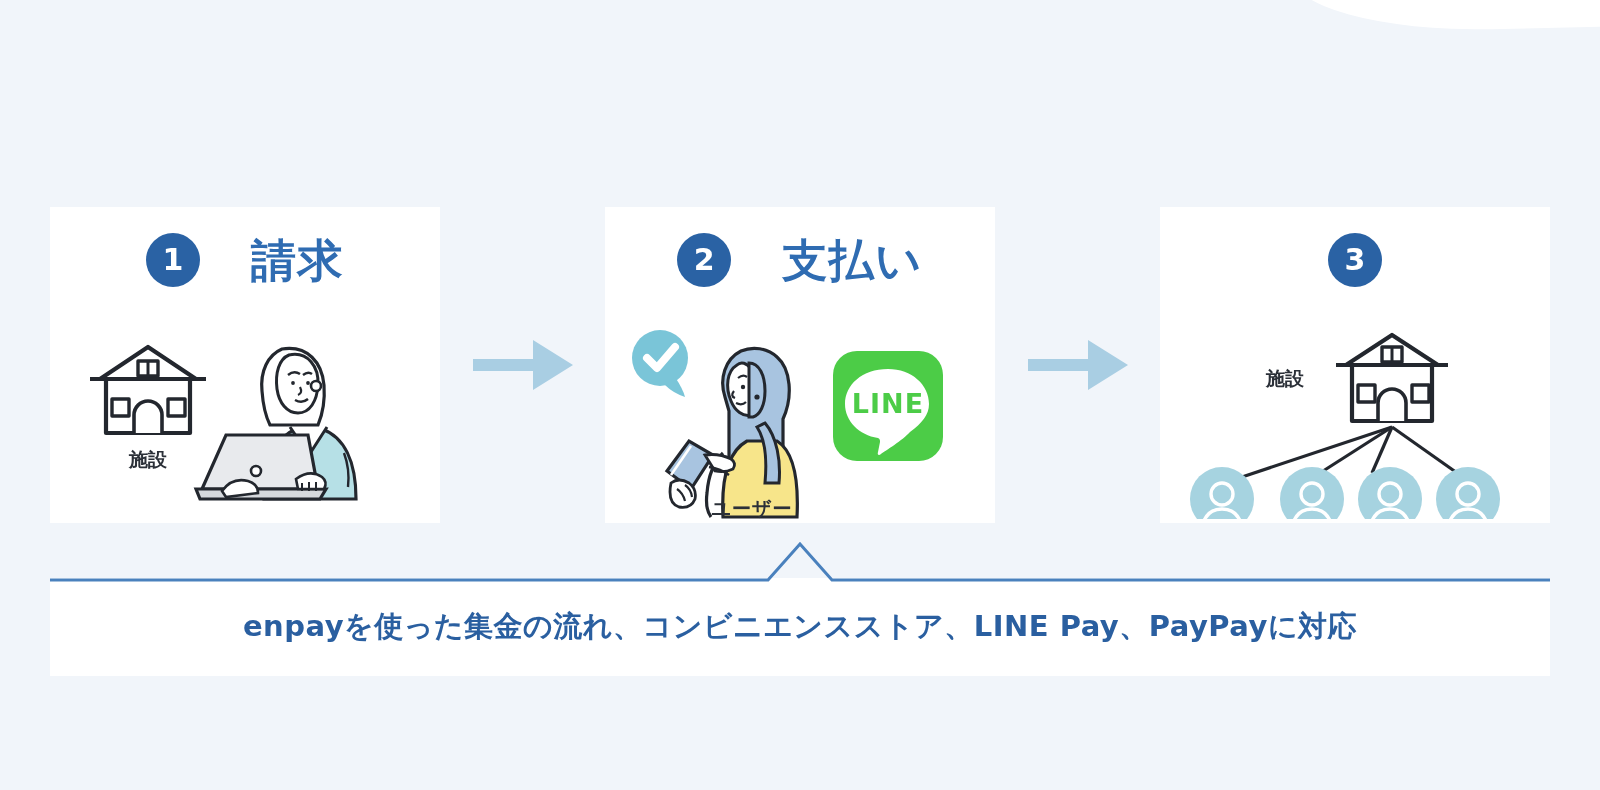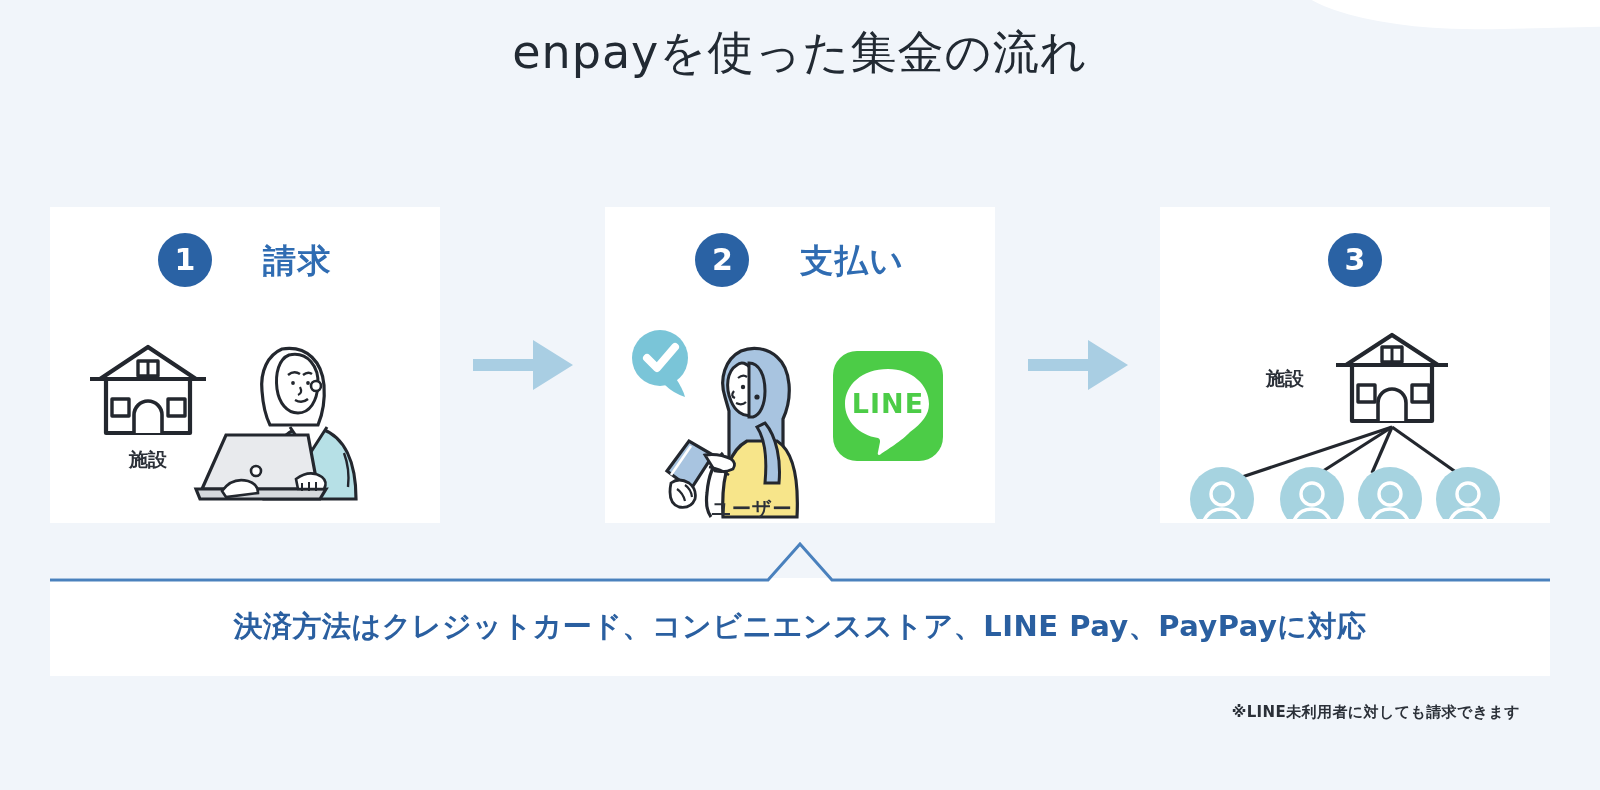--- a/index.html
+++ b/index.html
@@ -62,21 +62,21 @@
     display: flex; align-items: center; justify-content: center; gap: 16px;
   }
   .step-badge {
     width: 54px; height: 54px; border-radius: 50%;
     background: #2a62a4; color: #ffffff;
     display: flex; align-items: center; justify-content: center;
     font-size: 30px; font-weight: 700; line-height: 1;
     font-family: "DejaVu Sans", sans-serif;
   }
   .step-label {
-    font-size: 33px; font-weight: 700; color: #2f6cb2;
+    font-size: 45px; font-weight: 700; color: #2f6cb2;
     letter-spacing: 1.5px; line-height: 1;
     font-family: "DejaVu Sans", sans-serif;
     white-space: nowrap;
     margin-left: 35px;
   }
   .card-art { position: absolute; top: 96px; left: 0; width: 390px; height: 216px; }
 
   
   #banner {
     position: absolute; left: 50px; top: 578px;
@@ -100,21 +100,20 @@
   }
 </style>
 </head>
 <body>
 
 <div id="stage">
 
   <div id="top-wave"></div>
 
   <div id="header">
-    <div id="page-title">enpayを使った集金の流れ</div>
   </div>
 
   <div id="steps-row">
 
     <div class="step-card">
       <div class="card-head">
         <div class="step-badge">1</div>
         <div class="step-label">請求</div>
       </div>
       <div class="card-art">
@@ -285,18 +284,17 @@
         </svg>
       </div>
     </div>
 
   </div>
 
   <div id="banner">
     <svg id="banner-notch" viewBox="0 0 1500 42" preserveAspectRatio="none">
       <path d="M0 40 L718 40 L750 4 L782 40 L1500 40" fill="none" stroke="#4a81bd" stroke-width="3"></path>
     </svg>
-    <div id="banner-text">決済方法はクレジットカード、コンビニエンスストア、LINE Pay、PayPayに対応</div>
+    <div id="banner-text">enpayを使った集金の流れ、コンビニエンスストア、LINE Pay、PayPayに対応</div>
   </div>
 
-  <div id="footnote">※LINE未利用者に対しても請求できます</div>
 
 </div>
 
 </body></html>

